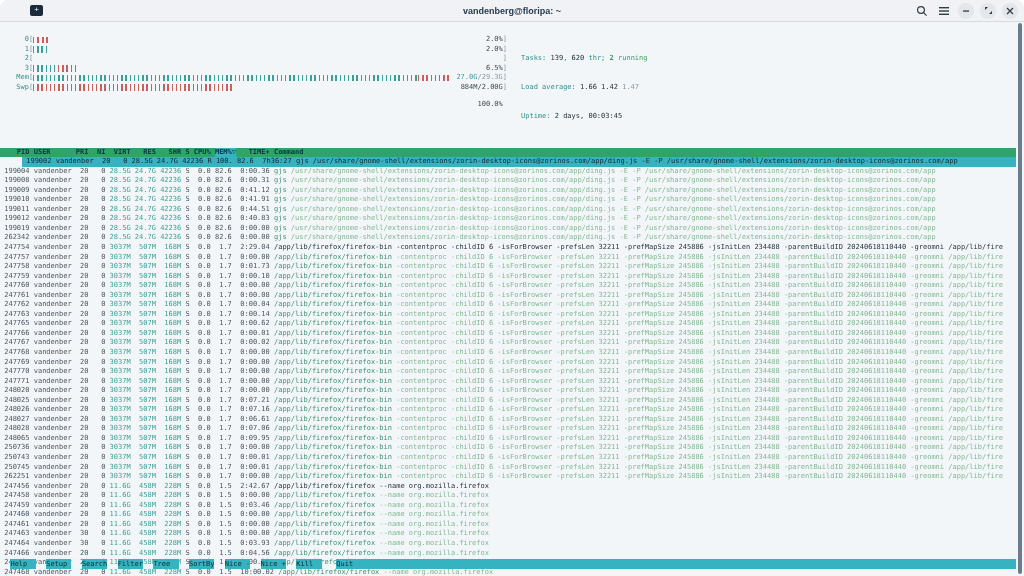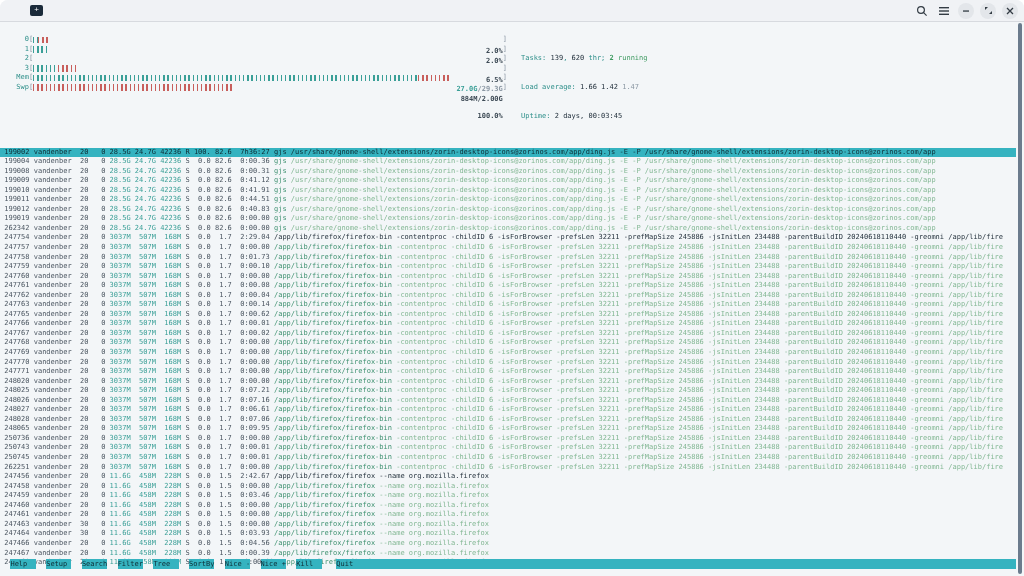--- a/index.html
+++ b/index.html
@@ -20,54 +20,55 @@
   .term{position:absolute;top:23px;left:0;right:0;bottom:0;background:var(--bg);font-size:7px;color:var(--text);padding-right:8px;}
   .meters-block{display:flex;margin-top:12px;padding-left:5px;}
   .meters{width:502px;}
   .meter-line{display:flex;height:9.6px;line-height:9.6px;white-space:pre;}
   .mlabel{width:24px;text-align:right;color:var(--teal);flex:none;}
   .mbrk{color:#8a97a3;flex:none;}
   .mbar{flex:1;position:relative;}
   .seg{position:absolute;top:1.5px;bottom:1.5px;background-image:repeating-linear-gradient(90deg,currentColor 0 1.4px,transparent 1.4px 4.2px);}
   .seg-teal{color:var(--tealval);}
   .seg-red{color:var(--red);}
-  .mval{position:absolute;right:0;top:12px;background:var(--bg);padding-left:2px;color:#3d4a55;font-weight:bold;}
+  .mval{position:absolute;right:0;top:0;background:var(--bg);padding-left:2px;color:#3d4a55;}
   .mval .used{color:var(--tealval);}
   .mval .total{color:#8a97a3;}
   .summary{margin-left:14px;line-height:9.6px;white-space:pre;}
   .slabel{color:var(--teal);}
   .sbold{color:#22303c;font-weight:normal;}
   .snorm{color:#22303c;}
   .sgray{color:#8a97a3;}
   .sgreen{color:#3f9b62;}
   .ptable{margin-top:7px;width:100%;overflow:hidden;}
   .phead{display:flex;background:var(--green);color:var(--hdrtext);height:var(--rh);line-height:var(--rh);white-space:pre;font-weight:bold;}
   .phead .sortcol{background:var(--cyan);}
   .prow{display:flex;height:var(--rh);line-height:var(--rh);white-space:pre;}
   .prow span{flex:none;}
   .c-dim{color:var(--dim);}
   .c-val{color:var(--tealval);}
   .cmd{flex:1 1 auto;overflow:hidden;white-space:pre;}
   .thr .cmd-base{color:var(--cmdthr1);}
   .thr .cmd-rest{color:var(--cmdthr2);}
   .main .cmd-base,.main .cmd-rest{color:var(--cmdmain);}
-  .sel{background:var(--cyan);}
+  .sel{background:var(--cyan);margin-left:22px;}
   .sel span{color:var(--seltext) !important;}
   .fnbar{position:absolute;left:0;right:8px;bottom:7px;height:10px;display:flex;line-height:10px;white-space:pre;}
   .fk{color:#2b3540;padding:0 1px;flex:none;margin-top:16px;}
   .fl{background:var(--cyan);color:var(--seltext);flex:none;}
   .ffill{flex:1;background:var(--cyan);}
   .scrollbar{position:absolute;top:23px;right:2px;width:4px;bottom:2px;background:#6b7b8d;border-radius:2px;}
 </style>
 </head>
 <body>
 
 <div class="window">
   <div class="titlebar">
     <div class="tab-icon">+</div>
+    <div class="title">vandenberg@floripa: ~</div>
     <div class="controls">
       <span class="bar-icon">
         <svg width="12" height="12" viewBox="0 0 12 12">
             <circle cx="5" cy="5" r="3.4" fill="none" stroke="#333c44" stroke-width="1.2"></circle>
             <line x1="7.6" y1="7.6" x2="10.6" y2="10.6" stroke="#333c44" stroke-width="1.2"></line>
           </svg>
       </span>
       <span class="bar-icon">
         <svg width="12" height="10" viewBox="0 0 12 10">
             <rect x="1" y="1" width="10" height="1.4" fill="#333c44"></rect>
@@ -105,20 +106,21 @@
           <div class="meter-line"><span class="mlabel">Swp</span><span class="mbrk">[</span><div class="mbar" style="display: inline-block;"><div class="seg seg-red" style="left: 0%; width: 43%;"></div><span class="mval">884M/2.00G</span></div><span class="mbrk">]</span></div>
         </div>
       <div class="summary">
         <div><span class="slabel">Tasks: </span><span class="sbold">139</span><span class="slabel">, </span><span class="sbold">620</span><span class="slabel"> thr; </span><span class="sgreen" style="font-weight:bold">2</span><span class="sgreen"> running</span></div>
         <div><span class="slabel">Load average: </span><span class="sbold">1.66</span><span class="snorm"> 1.42</span><span class="sgray"> 1.47</span></div>
         <div><span class="slabel">Uptime: </span><span class="snorm">2 days, 00:03:45</span></div>
       </div>
     </div>
 
     <div class="ptable" id="ptable">
+        <div class="phead"><span class="">    PID USER      PRI  NI  VIRT   RES   SHR S CPU% </span><span class="sortcol">MEM%▽</span><span class="">   TIME+ Command</span></div>
         <div class="prow sel"><span class="c-dim"> 199002 vandenber  20   0 </span><span class="c-val">28.5G 24.7G 42236</span><span class="c-dim"> R 100. 82.6  7h36:27 </span><span class="cmd"><span class="cmd-base">gjs</span><span class="cmd-rest"> /usr/share/gnome-shell/extensions/zorin-desktop-icons@zorinos.com/app/ding.js -E -P /usr/share/gnome-shell/extensions/zorin-desktop-icons@zorinos.com/app</span></span></div>
         <div class="prow thr"><span class="c-dim"> 199004 vandenber  20   0 </span><span class="c-val">28.5G 24.7G 42236</span><span class="c-dim"> S  0.0 82.6  0:00.36 </span><span class="cmd"><span class="cmd-base">gjs</span><span class="cmd-rest"> /usr/share/gnome-shell/extensions/zorin-desktop-icons@zorinos.com/app/ding.js -E -P /usr/share/gnome-shell/extensions/zorin-desktop-icons@zorinos.com/app</span></span></div>
         <div class="prow thr"><span class="c-dim"> 199008 vandenber  20   0 </span><span class="c-val">28.5G 24.7G 42236</span><span class="c-dim"> S  0.0 82.6  0:00.31 </span><span class="cmd"><span class="cmd-base">gjs</span><span class="cmd-rest"> /usr/share/gnome-shell/extensions/zorin-desktop-icons@zorinos.com/app/ding.js -E -P /usr/share/gnome-shell/extensions/zorin-desktop-icons@zorinos.com/app</span></span></div>
         <div class="prow thr"><span class="c-dim"> 199009 vandenber  20   0 </span><span class="c-val">28.5G 24.7G 42236</span><span class="c-dim"> S  0.0 82.6  0:41.12 </span><span class="cmd"><span class="cmd-base">gjs</span><span class="cmd-rest"> /usr/share/gnome-shell/extensions/zorin-desktop-icons@zorinos.com/app/ding.js -E -P /usr/share/gnome-shell/extensions/zorin-desktop-icons@zorinos.com/app</span></span></div>
         <div class="prow thr"><span class="c-dim"> 199010 vandenber  20   0 </span><span class="c-val">28.5G 24.7G 42236</span><span class="c-dim"> S  0.0 82.6  0:41.91 </span><span class="cmd"><span class="cmd-base">gjs</span><span class="cmd-rest"> /usr/share/gnome-shell/extensions/zorin-desktop-icons@zorinos.com/app/ding.js -E -P /usr/share/gnome-shell/extensions/zorin-desktop-icons@zorinos.com/app</span></span></div>
         <div class="prow thr"><span class="c-dim"> 199011 vandenber  20   0 </span><span class="c-val">28.5G 24.7G 42236</span><span class="c-dim"> S  0.0 82.6  0:44.51 </span><span class="cmd"><span class="cmd-base">gjs</span><span class="cmd-rest"> /usr/share/gnome-shell/extensions/zorin-desktop-icons@zorinos.com/app/ding.js -E -P /usr/share/gnome-shell/extensions/zorin-desktop-icons@zorinos.com/app</span></span></div>
         <div class="prow thr"><span class="c-dim"> 199012 vandenber  20   0 </span><span class="c-val">28.5G 24.7G 42236</span><span class="c-dim"> S  0.0 82.6  0:40.83 </span><span class="cmd"><span class="cmd-base">gjs</span><span class="cmd-rest"> /usr/share/gnome-shell/extensions/zorin-desktop-icons@zorinos.com/app/ding.js -E -P /usr/share/gnome-shell/extensions/zorin-desktop-icons@zorinos.com/app</span></span></div>
         <div class="prow thr"><span class="c-dim"> 199019 vandenber  20   0 </span><span class="c-val">28.5G 24.7G 42236</span><span class="c-dim"> S  0.0 82.6  0:00.00 </span><span class="cmd"><span class="cmd-base">gjs</span><span class="cmd-rest"> /usr/share/gnome-shell/extensions/zorin-desktop-icons@zorinos.com/app/ding.js -E -P /usr/share/gnome-shell/extensions/zorin-desktop-icons@zorinos.com/app</span></span></div>
         <div class="prow thr"><span class="c-dim"> 262342 vandenber  20   0 </span><span class="c-val">28.5G 24.7G 42236</span><span class="c-dim"> S  0.0 82.6  0:00.00 </span><span class="cmd"><span class="cmd-base">gjs</span><span class="cmd-rest"> /usr/share/gnome-shell/extensions/zorin-desktop-icons@zorinos.com/app/ding.js -E -P /usr/share/gnome-shell/extensions/zorin-desktop-icons@zorinos.com/app</span></span></div>
         <div class="prow main"><span class="c-dim"> 247754 vandenber  20   0 </span><span class="c-val">3037M  507M  168M</span><span class="c-dim"> S  0.0  1.7  2:29.04 </span><span class="cmd"><span class="cmd-base">/app/lib/firefox/firefox-bin</span><span class="cmd-rest"> -contentproc -childID 6 -isForBrowser -prefsLen 32211 -prefMapSize 245886 -jsInitLen 234488 -parentBuildID 20240618110440 -greomni /app/lib/fire</span></span></div>

